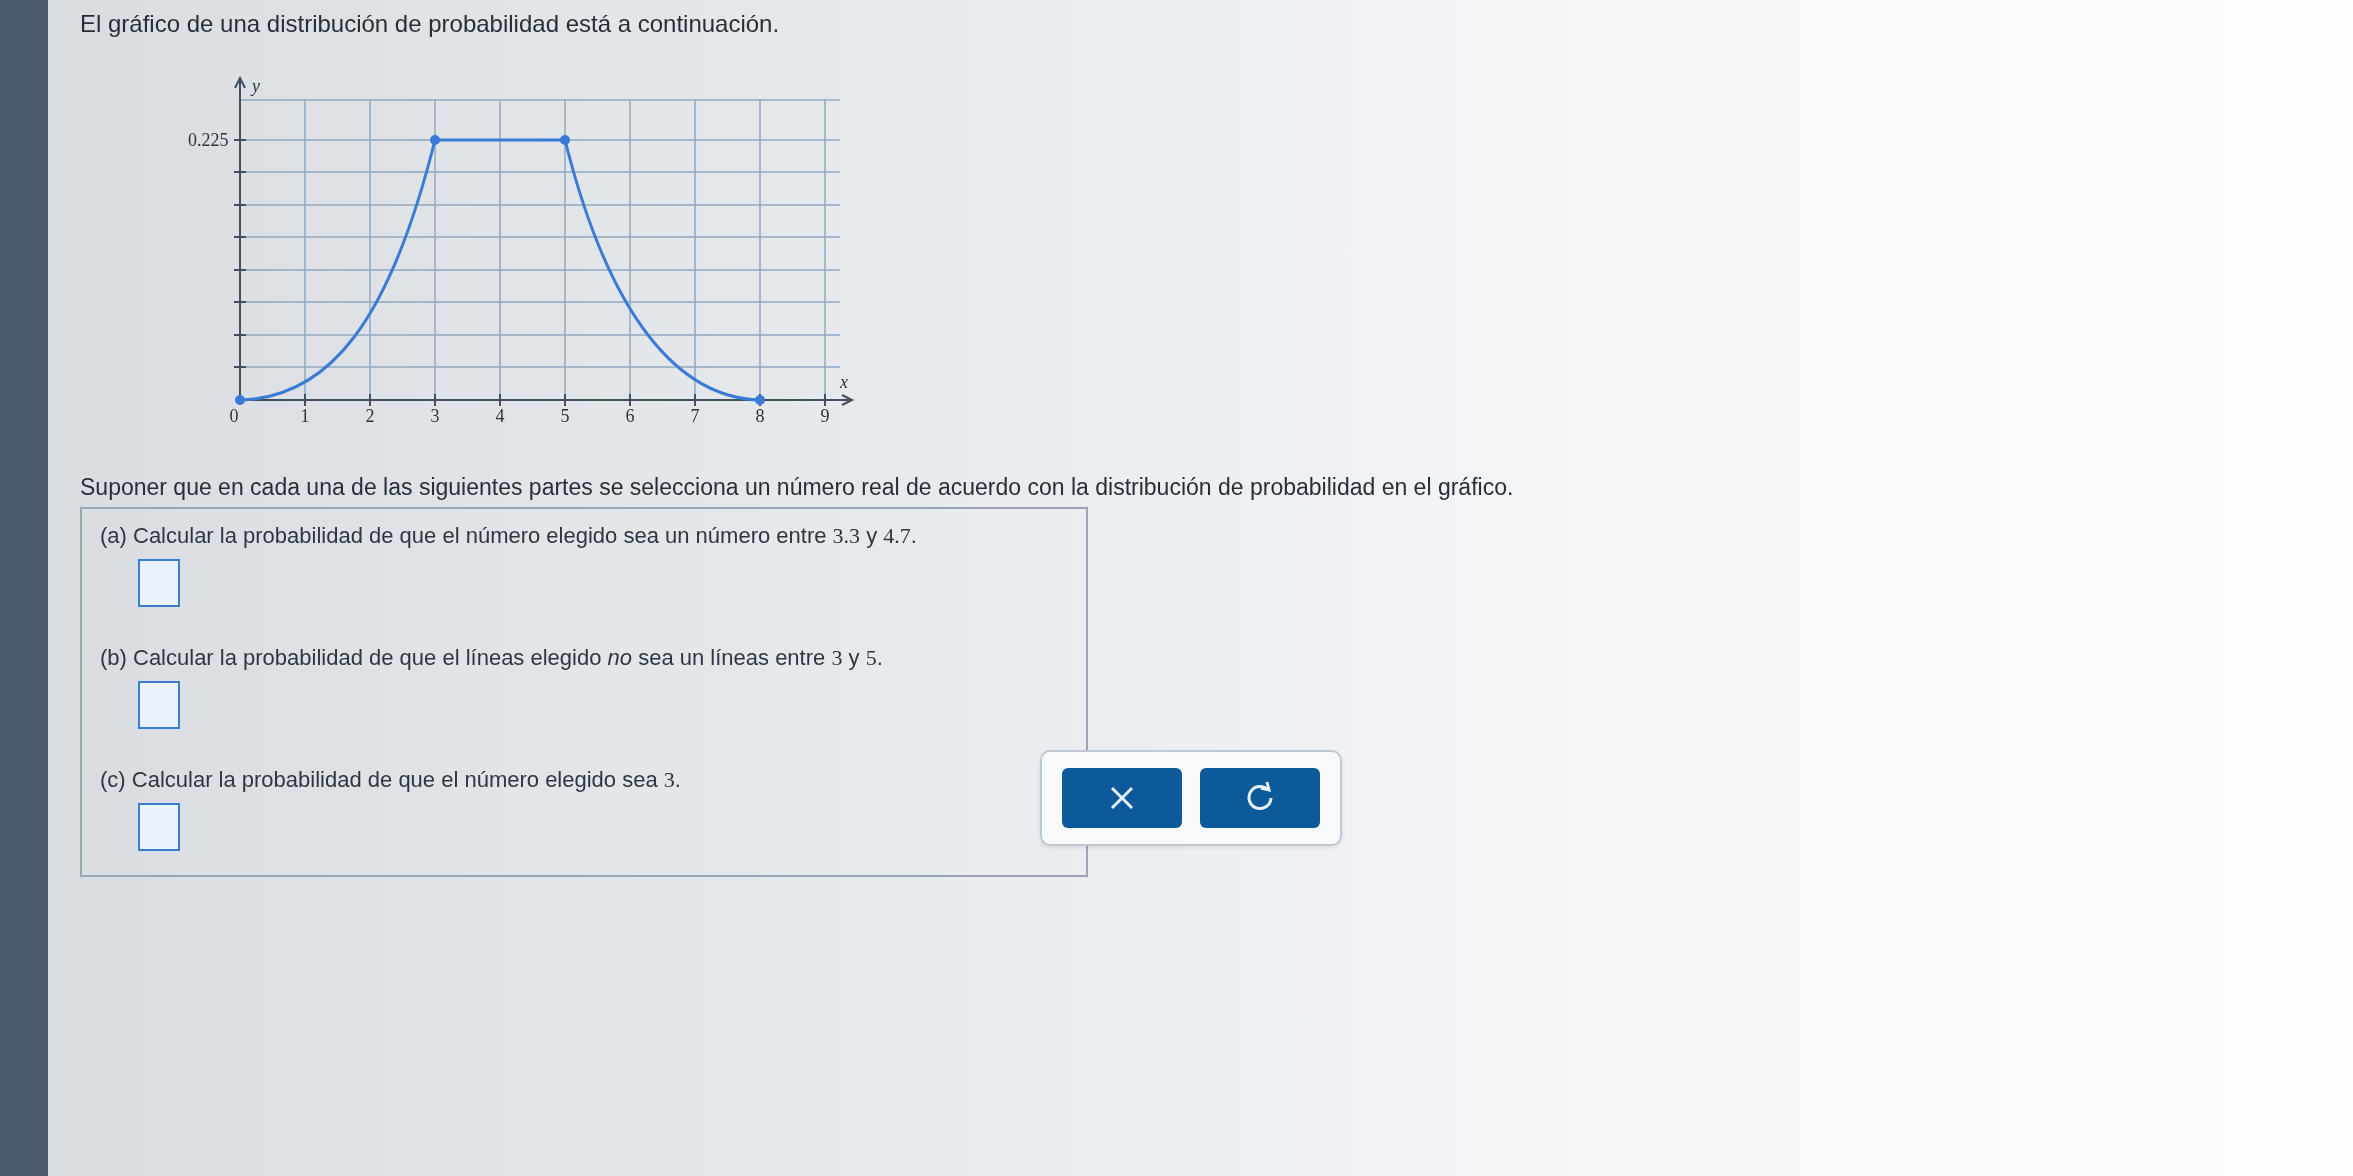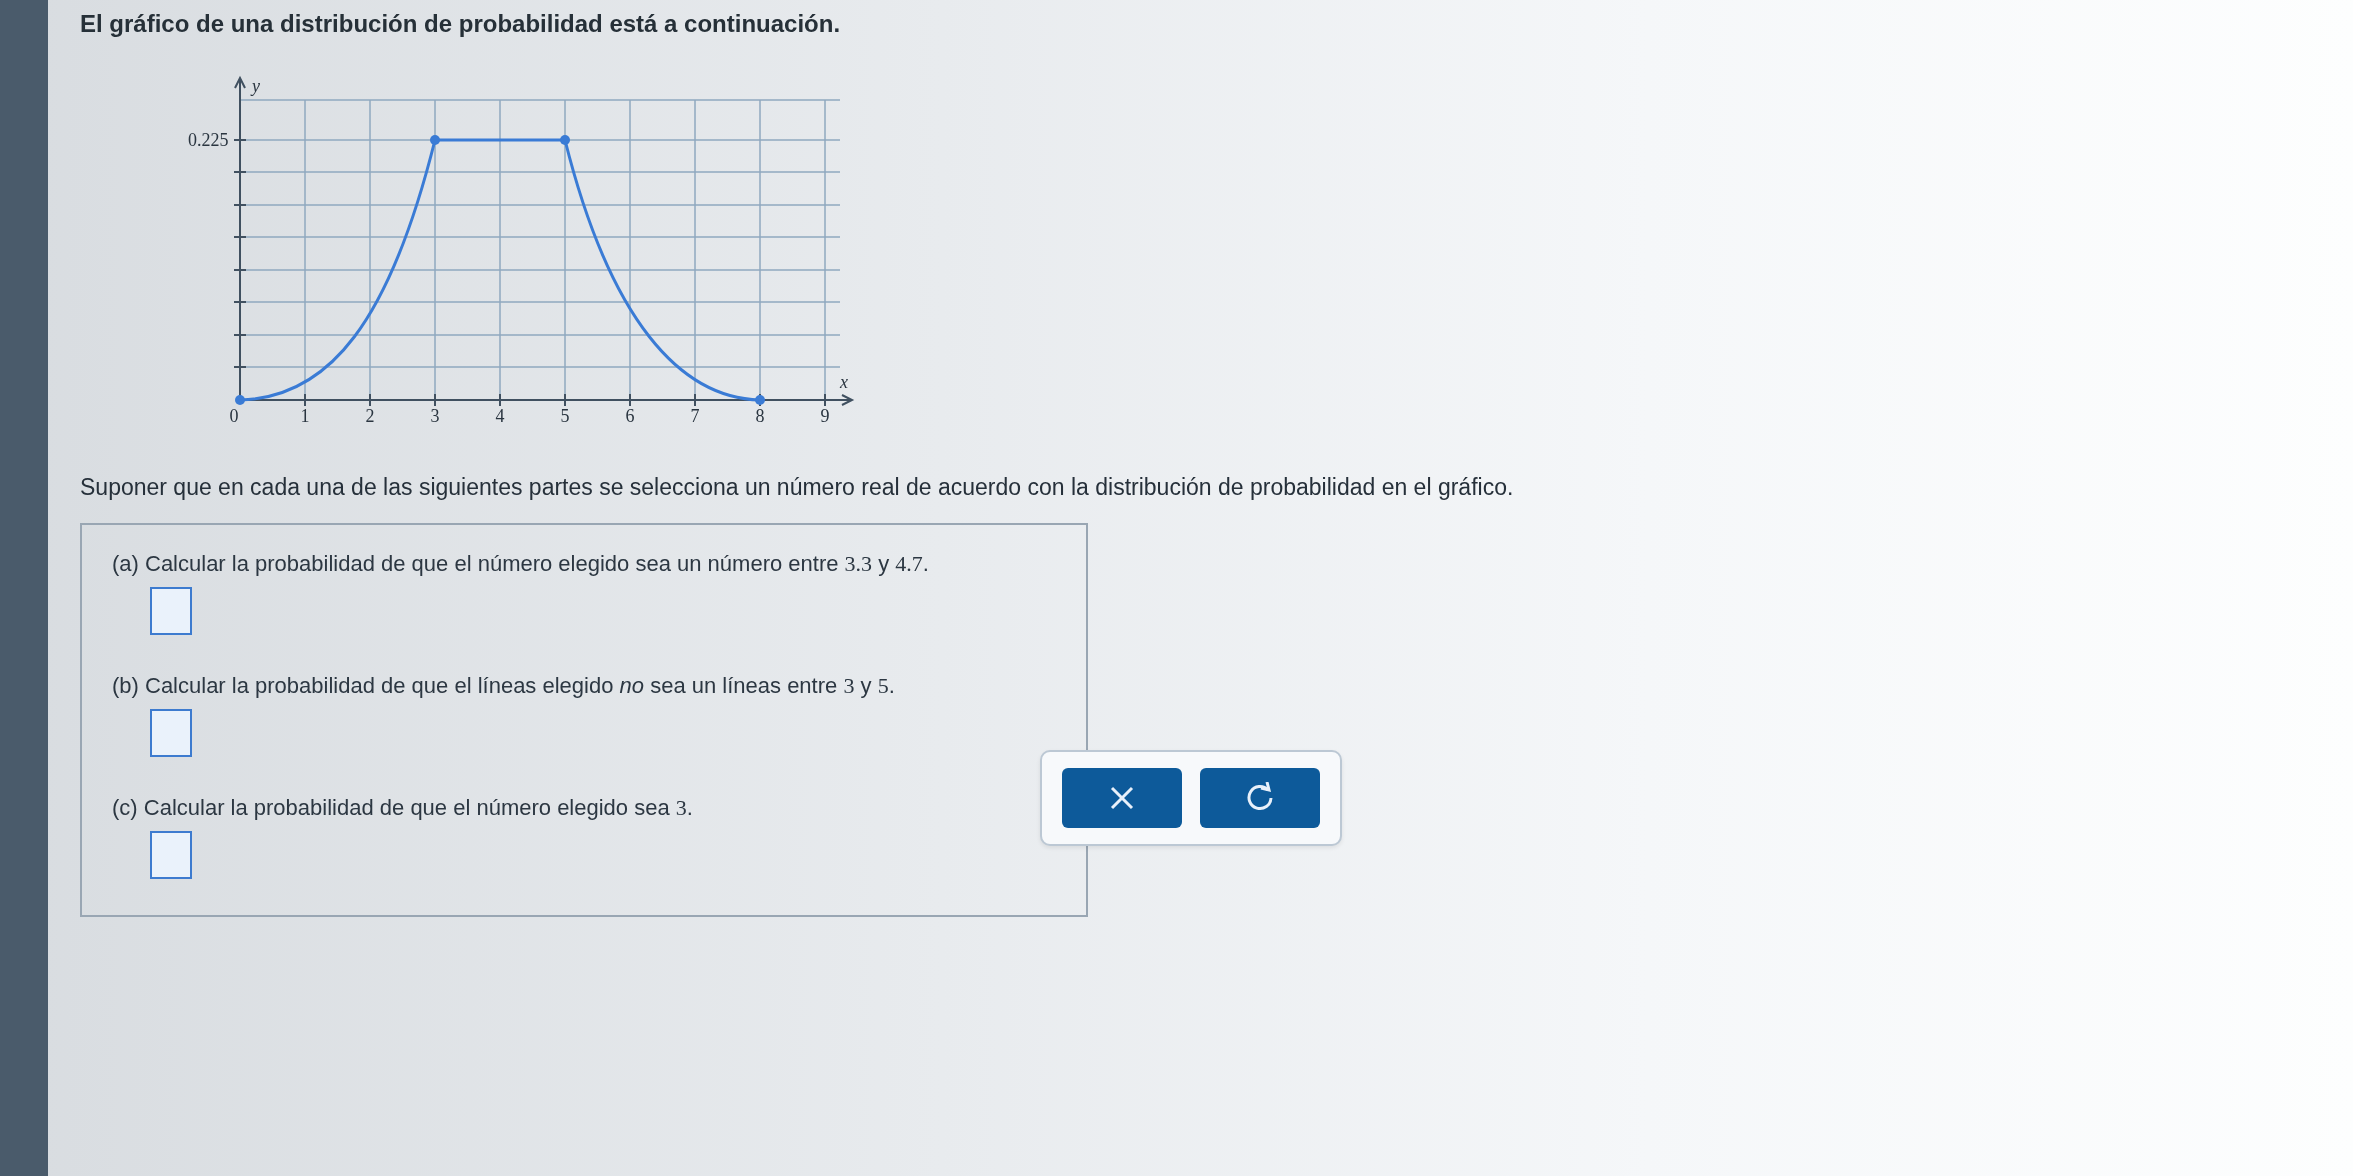--- a/index.html
+++ b/index.html
@@ -17,21 +17,21 @@
       background: #4a5b6b;
     }
     .content {
       margin-left: 80px;
       padding-top: 8px;
       color: #2a3540;
     }
     .intro {
       font-size: 24px;
       line-height: 1.35;
-      font-weight: 700;
+      font-weight: 400;
       color: #263038;
     }
     .chart-wrap {
       margin-top: 20px;
       margin-left: 100px;
     }
     svg.chart { display: block; }
     .grid-line { stroke: #8fa8bf; stroke-width: 1.5; }
     .axis-line { stroke: #405060; stroke-width: 2; }
     .tick { stroke: #405060; stroke-width: 2; }
@@ -42,24 +42,24 @@
 
     .assume {
       margin-top: 32px;
       font-size: 23px;
       font-weight: 500;
       color: #26303a;
       line-height: 1.35;
     }
 
     .qbox {
-      margin-top: 20px;
+      margin-top: 4px;
       border: 2px solid #99a6b3;
       width: 1008px;
-      padding: 12px;
+      padding: 0;
     }
     .qrow {
       padding: 14px 18px 6px 18px;
       font-size: 22px;
       color: #2c3742;
     }
     .qrow + .qrow { border-top: none; }
     .answer-box {
       display: inline-block;
       width: 42px;

